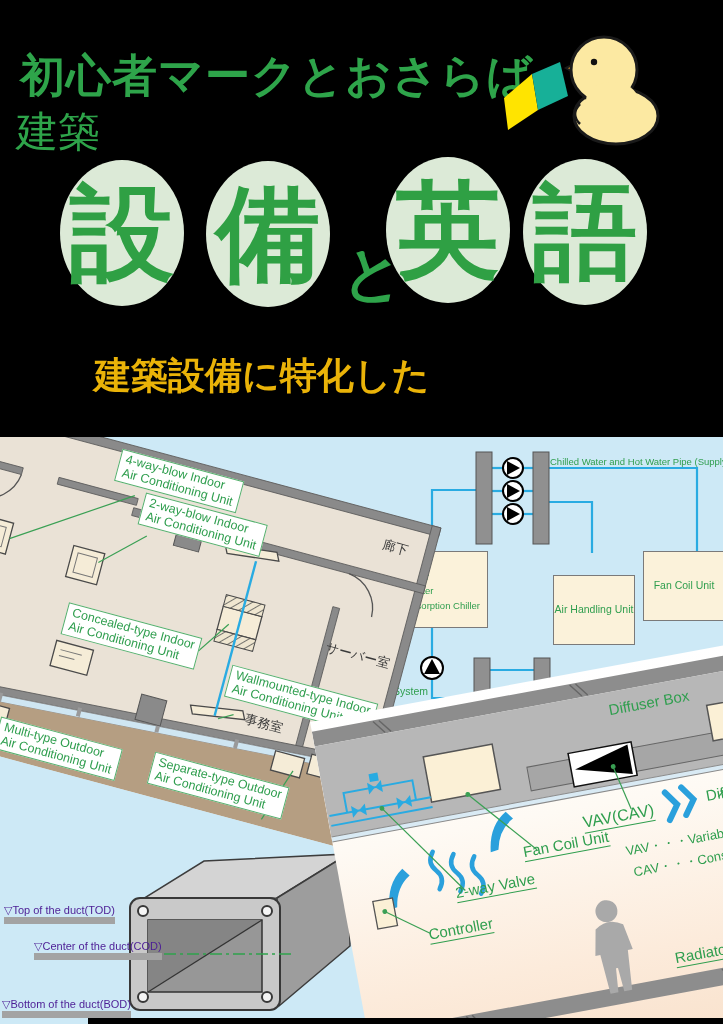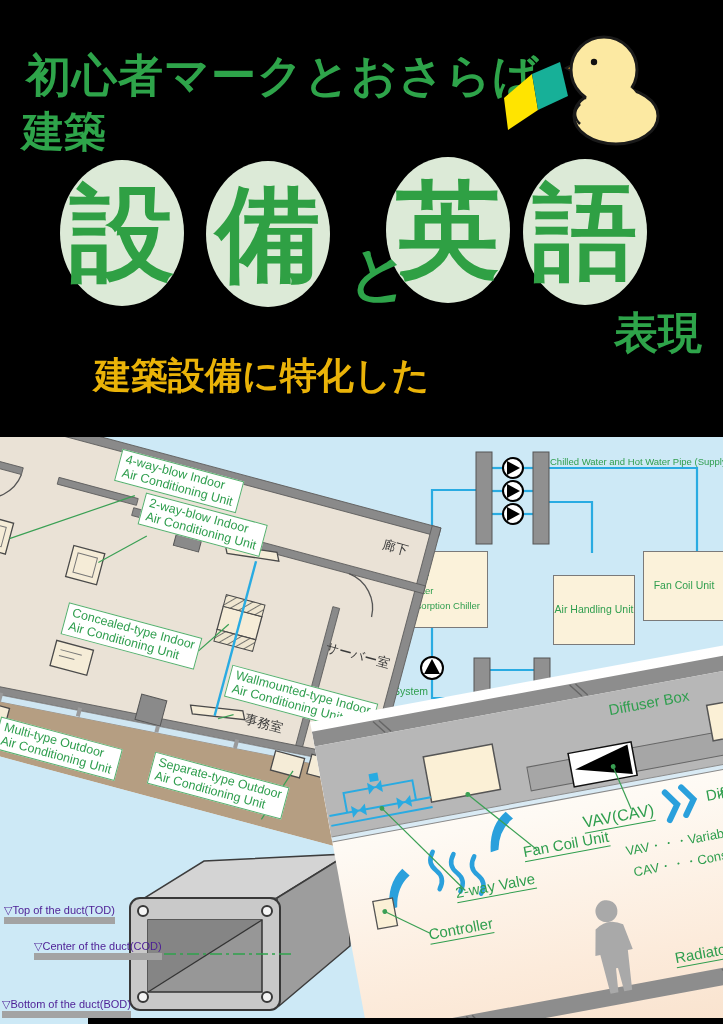--- a/index.html
+++ b/index.html
@@ -2,23 +2,23 @@
 <html><head>
 <meta charset="utf-8">
 <style>
   html,body{margin:0;padding:0;background:#9db6c4;}
   #page{position:relative;width:723px;height:1024px;overflow:hidden;background:#cde9f6;
         font-family:"Liberation Sans",sans-serif;}
   .abs{position:absolute;}
 
   
   #header{left:0;top:0;width:723px;height:437px;background:#000;z-index:50;}
-  .green{color:#2ea44a;margin-left:6px;}
+  .green{color:#2ea44a;}
   #tagline-top{left:20px;top:46px;font-size:45px;font-weight:700;letter-spacing:1px;white-space:nowrap;}
-  #kenchiku{left:16px;top:104px;font-size:42px;font-weight:700;}
+  #kenchiku{left:16px;top:104px;font-size:42px;font-weight:400;}
   .title-circle{width:124px;height:146px;border-radius:50%;background:#dcead7;
       display:flex;align-items:center;justify-content:center;}
   .title-circle span{font-size:104px;color:#2fa044;font-weight:600;line-height:1;}
   #connector{left:342px;top:234px;font-size:60px;font-weight:600;}
   #hyogen{left:608px;top:304px;font-size:44px;font-weight:700;}
   .redline{color:#eab308;font-weight:800;font-size:37px;white-space:nowrap;}
   #red1{left:94px;top:351px;}
   #red2{left:266px;top:389px;}
 
   
@@ -339,19 +339,18 @@
       <span>備</span>
       </div>
     <div class="abs title-circle" style="left:386px;top:157px;">
       <span>英</span>
       </div>
     <div class="abs title-circle" style="left:523px;top:159px;">
       <span>語</span>
       </div>
 
     <div class="abs green" id="connector">と</div>
-    <div class="abs green" id="hyogen">表現</div>
 
     <div class="abs redline" id="red1">建築設備に特化した</div>
   </div>
 
   <div class="abs" id="bottom-strip"></div>
 </div>
 
 </body></html>

